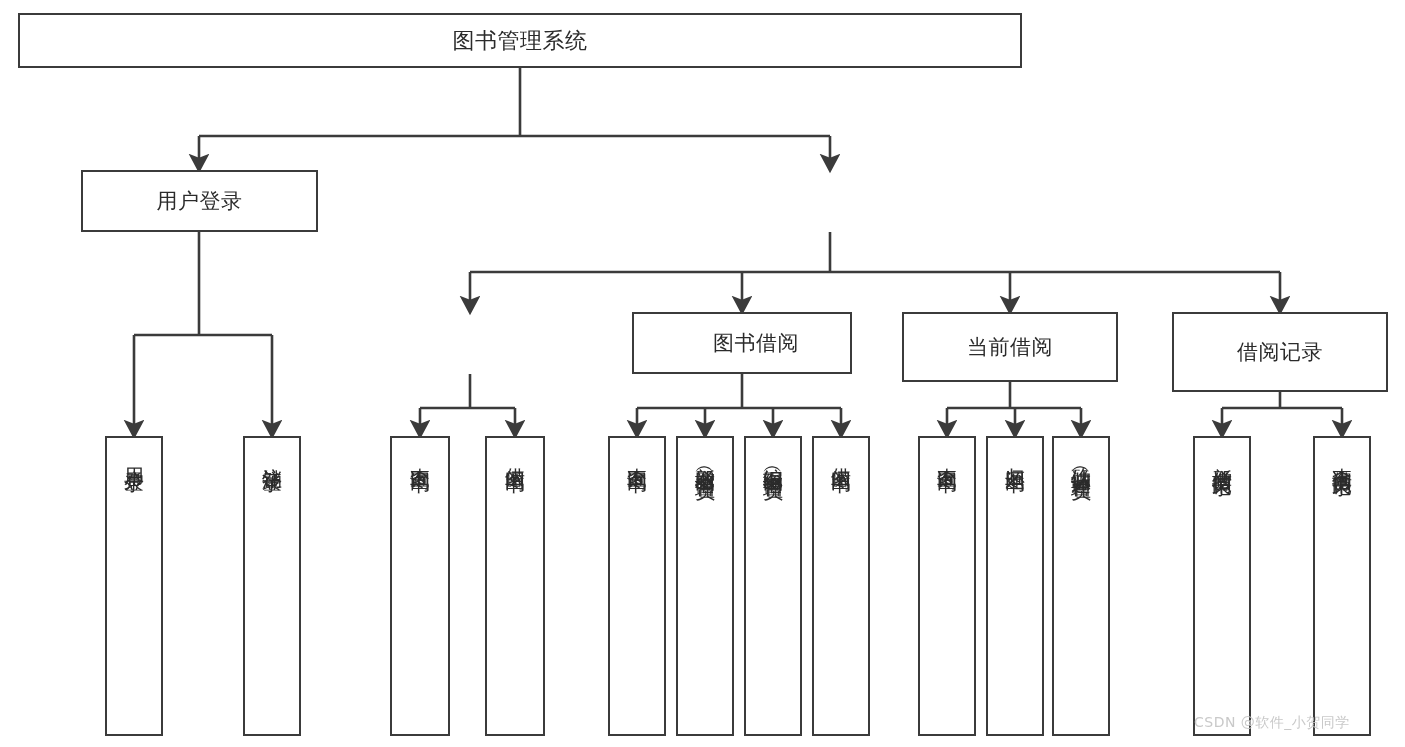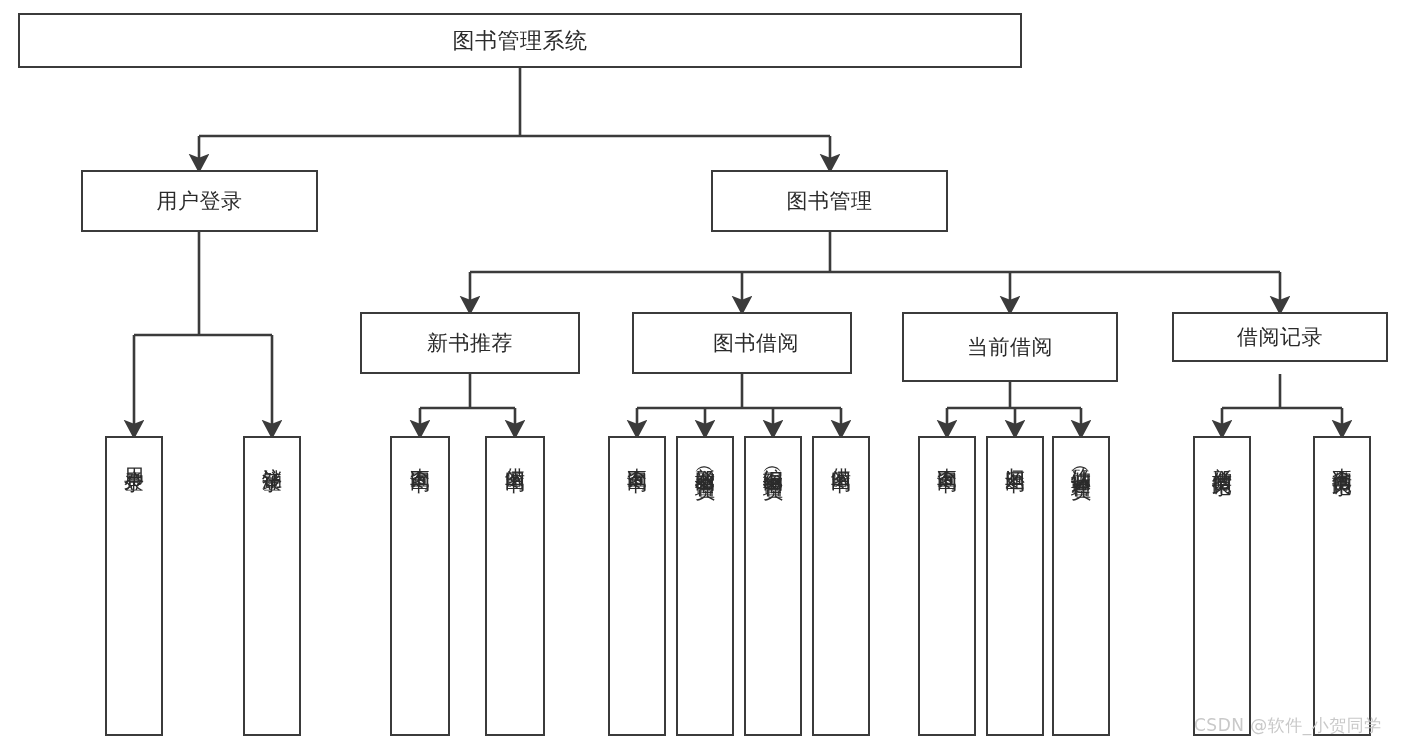--- a/index.html
+++ b/index.html
@@ -62,21 +62,21 @@
     writing-mode: vertical-rl;
     text-orientation: upright;
     font-size: 20px;
     letter-spacing: 2px;
     line-height: 1.05;
   }
   #watermark {
     position: absolute;
     left: 1194px;
     top: 714px;
-    font-size: 17px;
+    font-size: 14px;
     color: #c9c9c9;
     white-space: nowrap;
     letter-spacing: 0.5px;
   }
 </style>
 </head>
 <body>
 
 <div id="canvas">
 
@@ -130,34 +130,28 @@
     </g>
   </svg>
 
   <div class="node horiz root" style="left:18px; top:13px; width:1004px; height:55px;">
     <span class="label">图书管理系统</span>
   </div>
 
   <div class="node horiz" style="left:81px; top:170px; width:237px; height:62px;">
     <span class="label">用户登录</span>
   </div>
-  <div class="node horiz" style="left:711px; top:170px; width:237px; height:62px;">
-    <span class="label">图书管理</span>
-  </div>
 
-  <div class="node horiz" style="left:360px; top:312px; width:220px; height:62px;">
-    <span class="label">新书推荐</span>
-  </div>
   <div class="node horiz" style="left:632px; top:312px; width:220px; height:62px;padding-left:28px;">
     <span class="label">图书借阅</span>
   </div>
   <div class="node horiz" style="left:902px; top:312px; width:216px; height:70px;">
     <span class="label">当前借阅</span>
   </div>
-  <div class="node horiz" style="left:1172px; top:312px; width:216px; height:50px;">
+  <div class="node horiz" style="left:1172px; top:312px; width:216px; height:80px;">
     <span class="label">借阅记录</span>
   </div>
 
   <div class="node vert" style="left:105px; top:436px; width:58px; height:300px;">
     <span class="label">用户登录</span>
   </div>
   <div class="node vert" style="left:243px; top:436px; width:58px; height:300px;">
     <span class="label">注销登录</span>
   </div>
 

